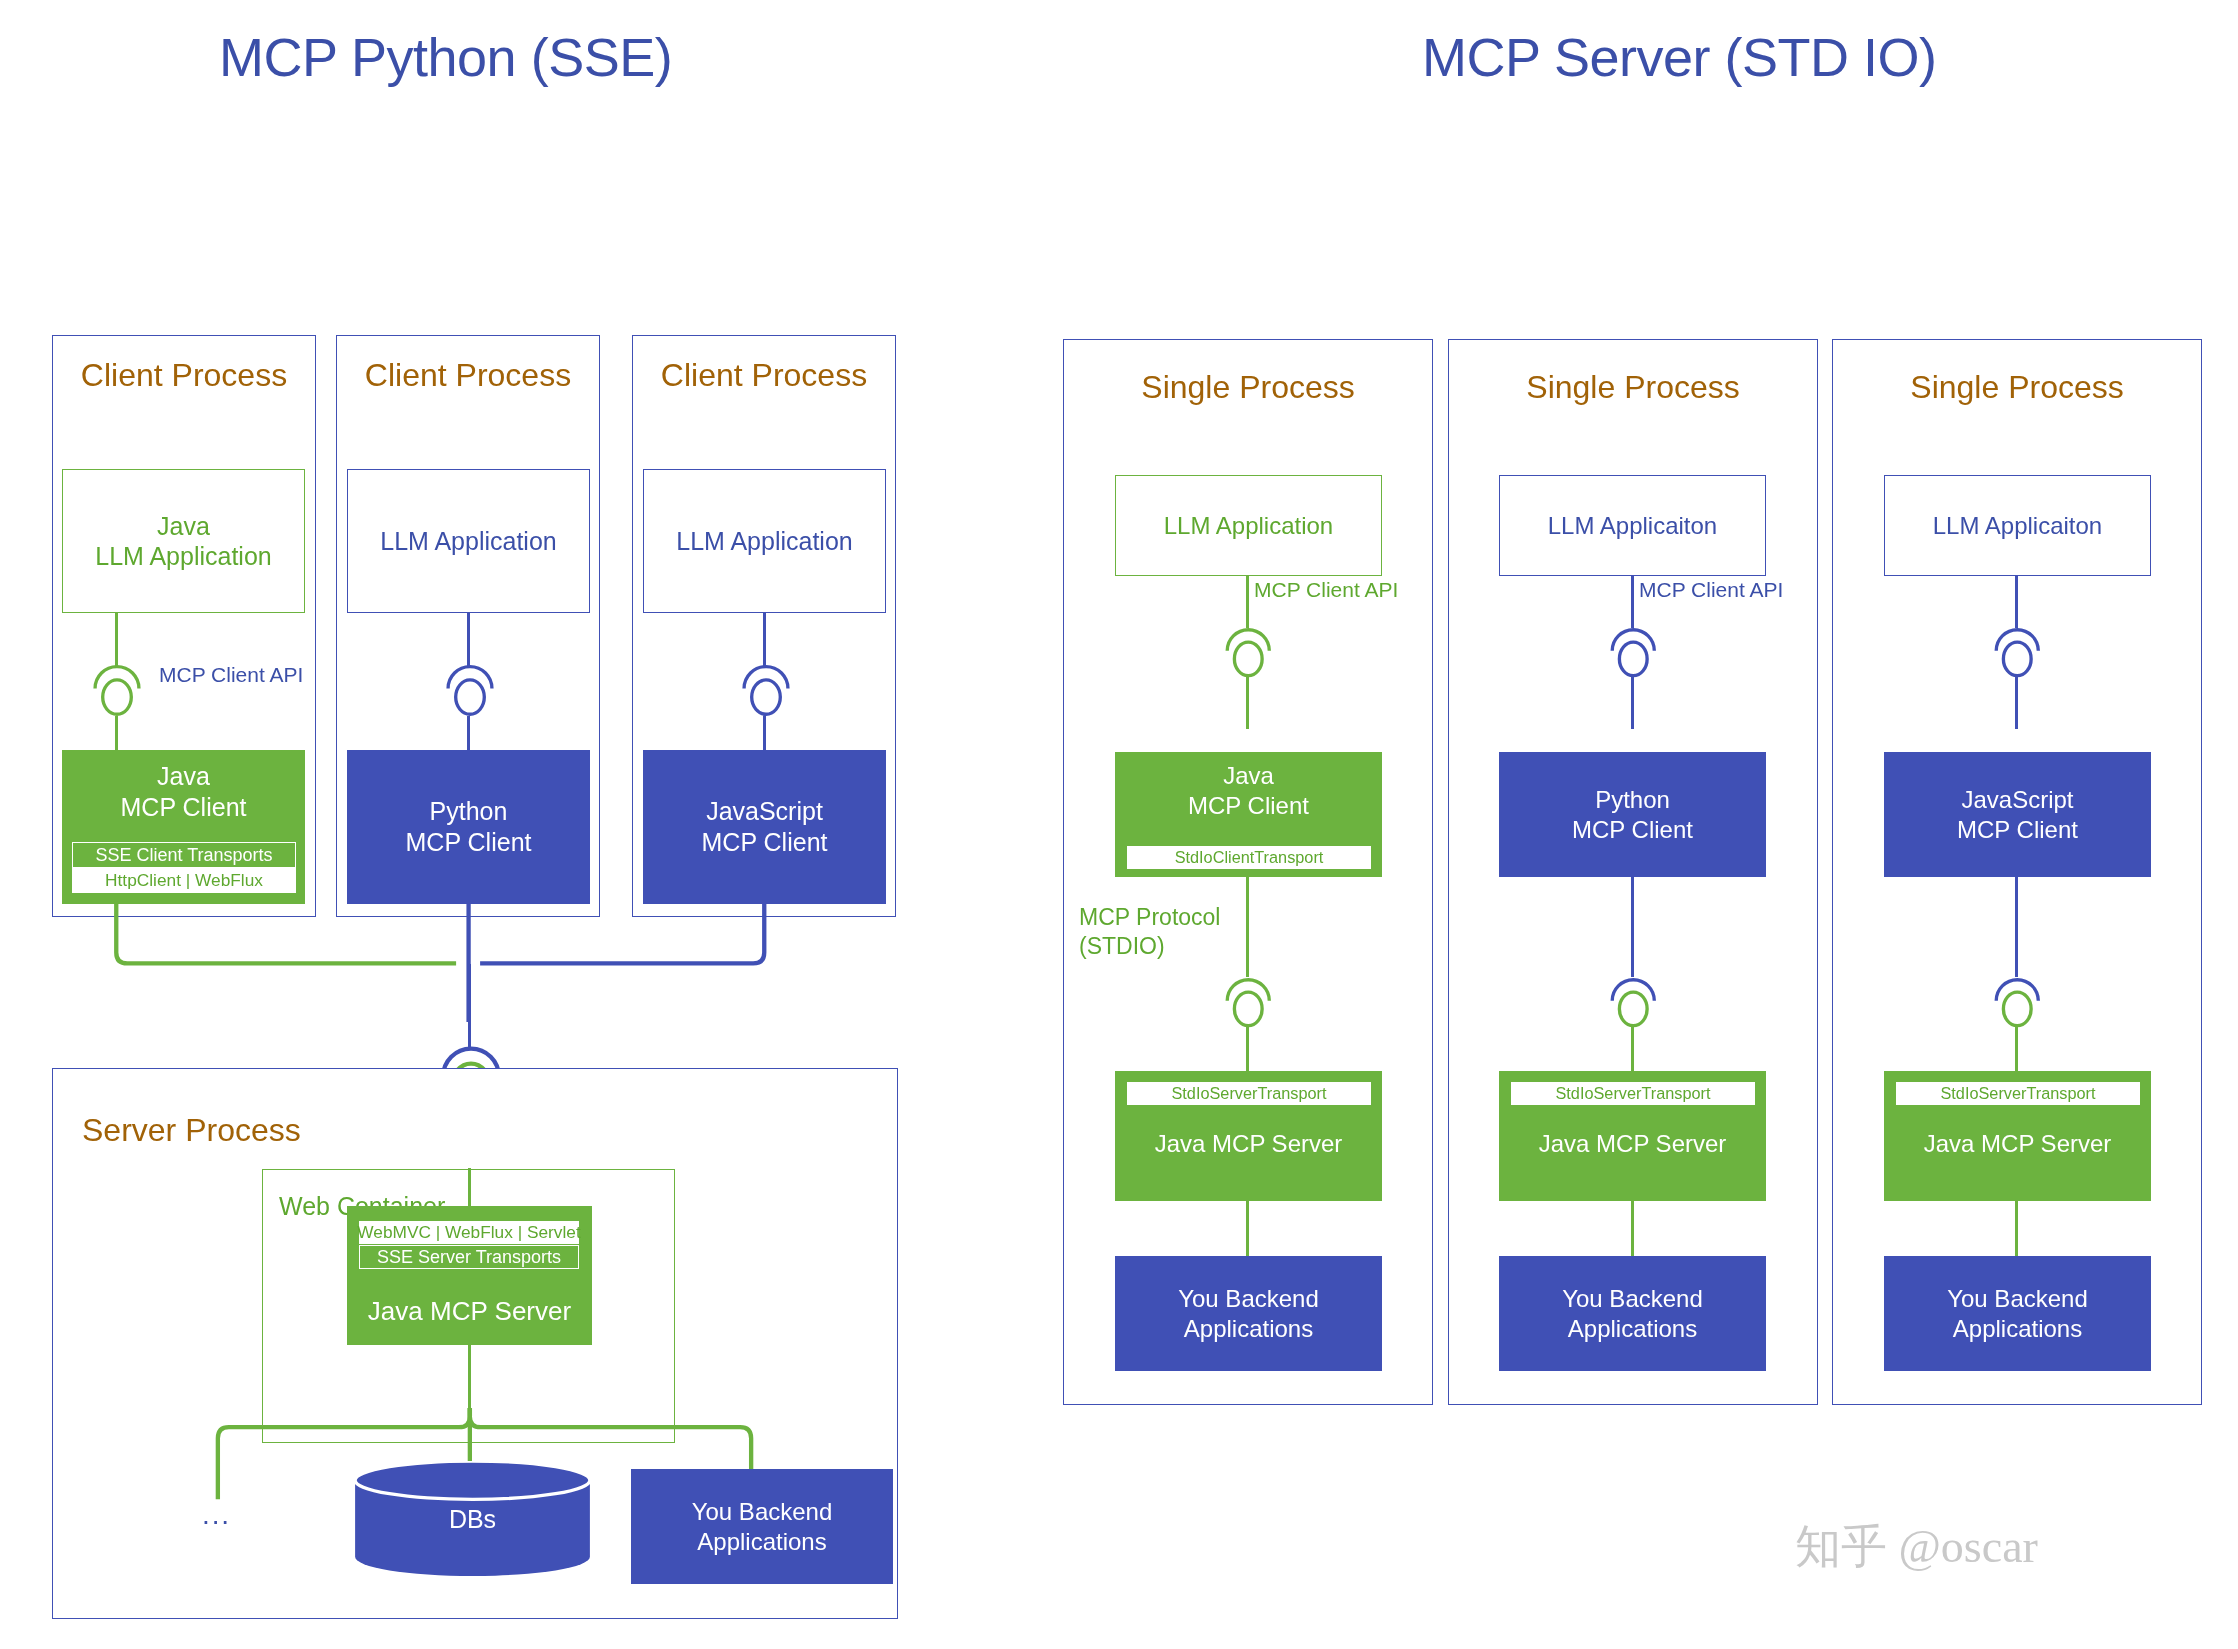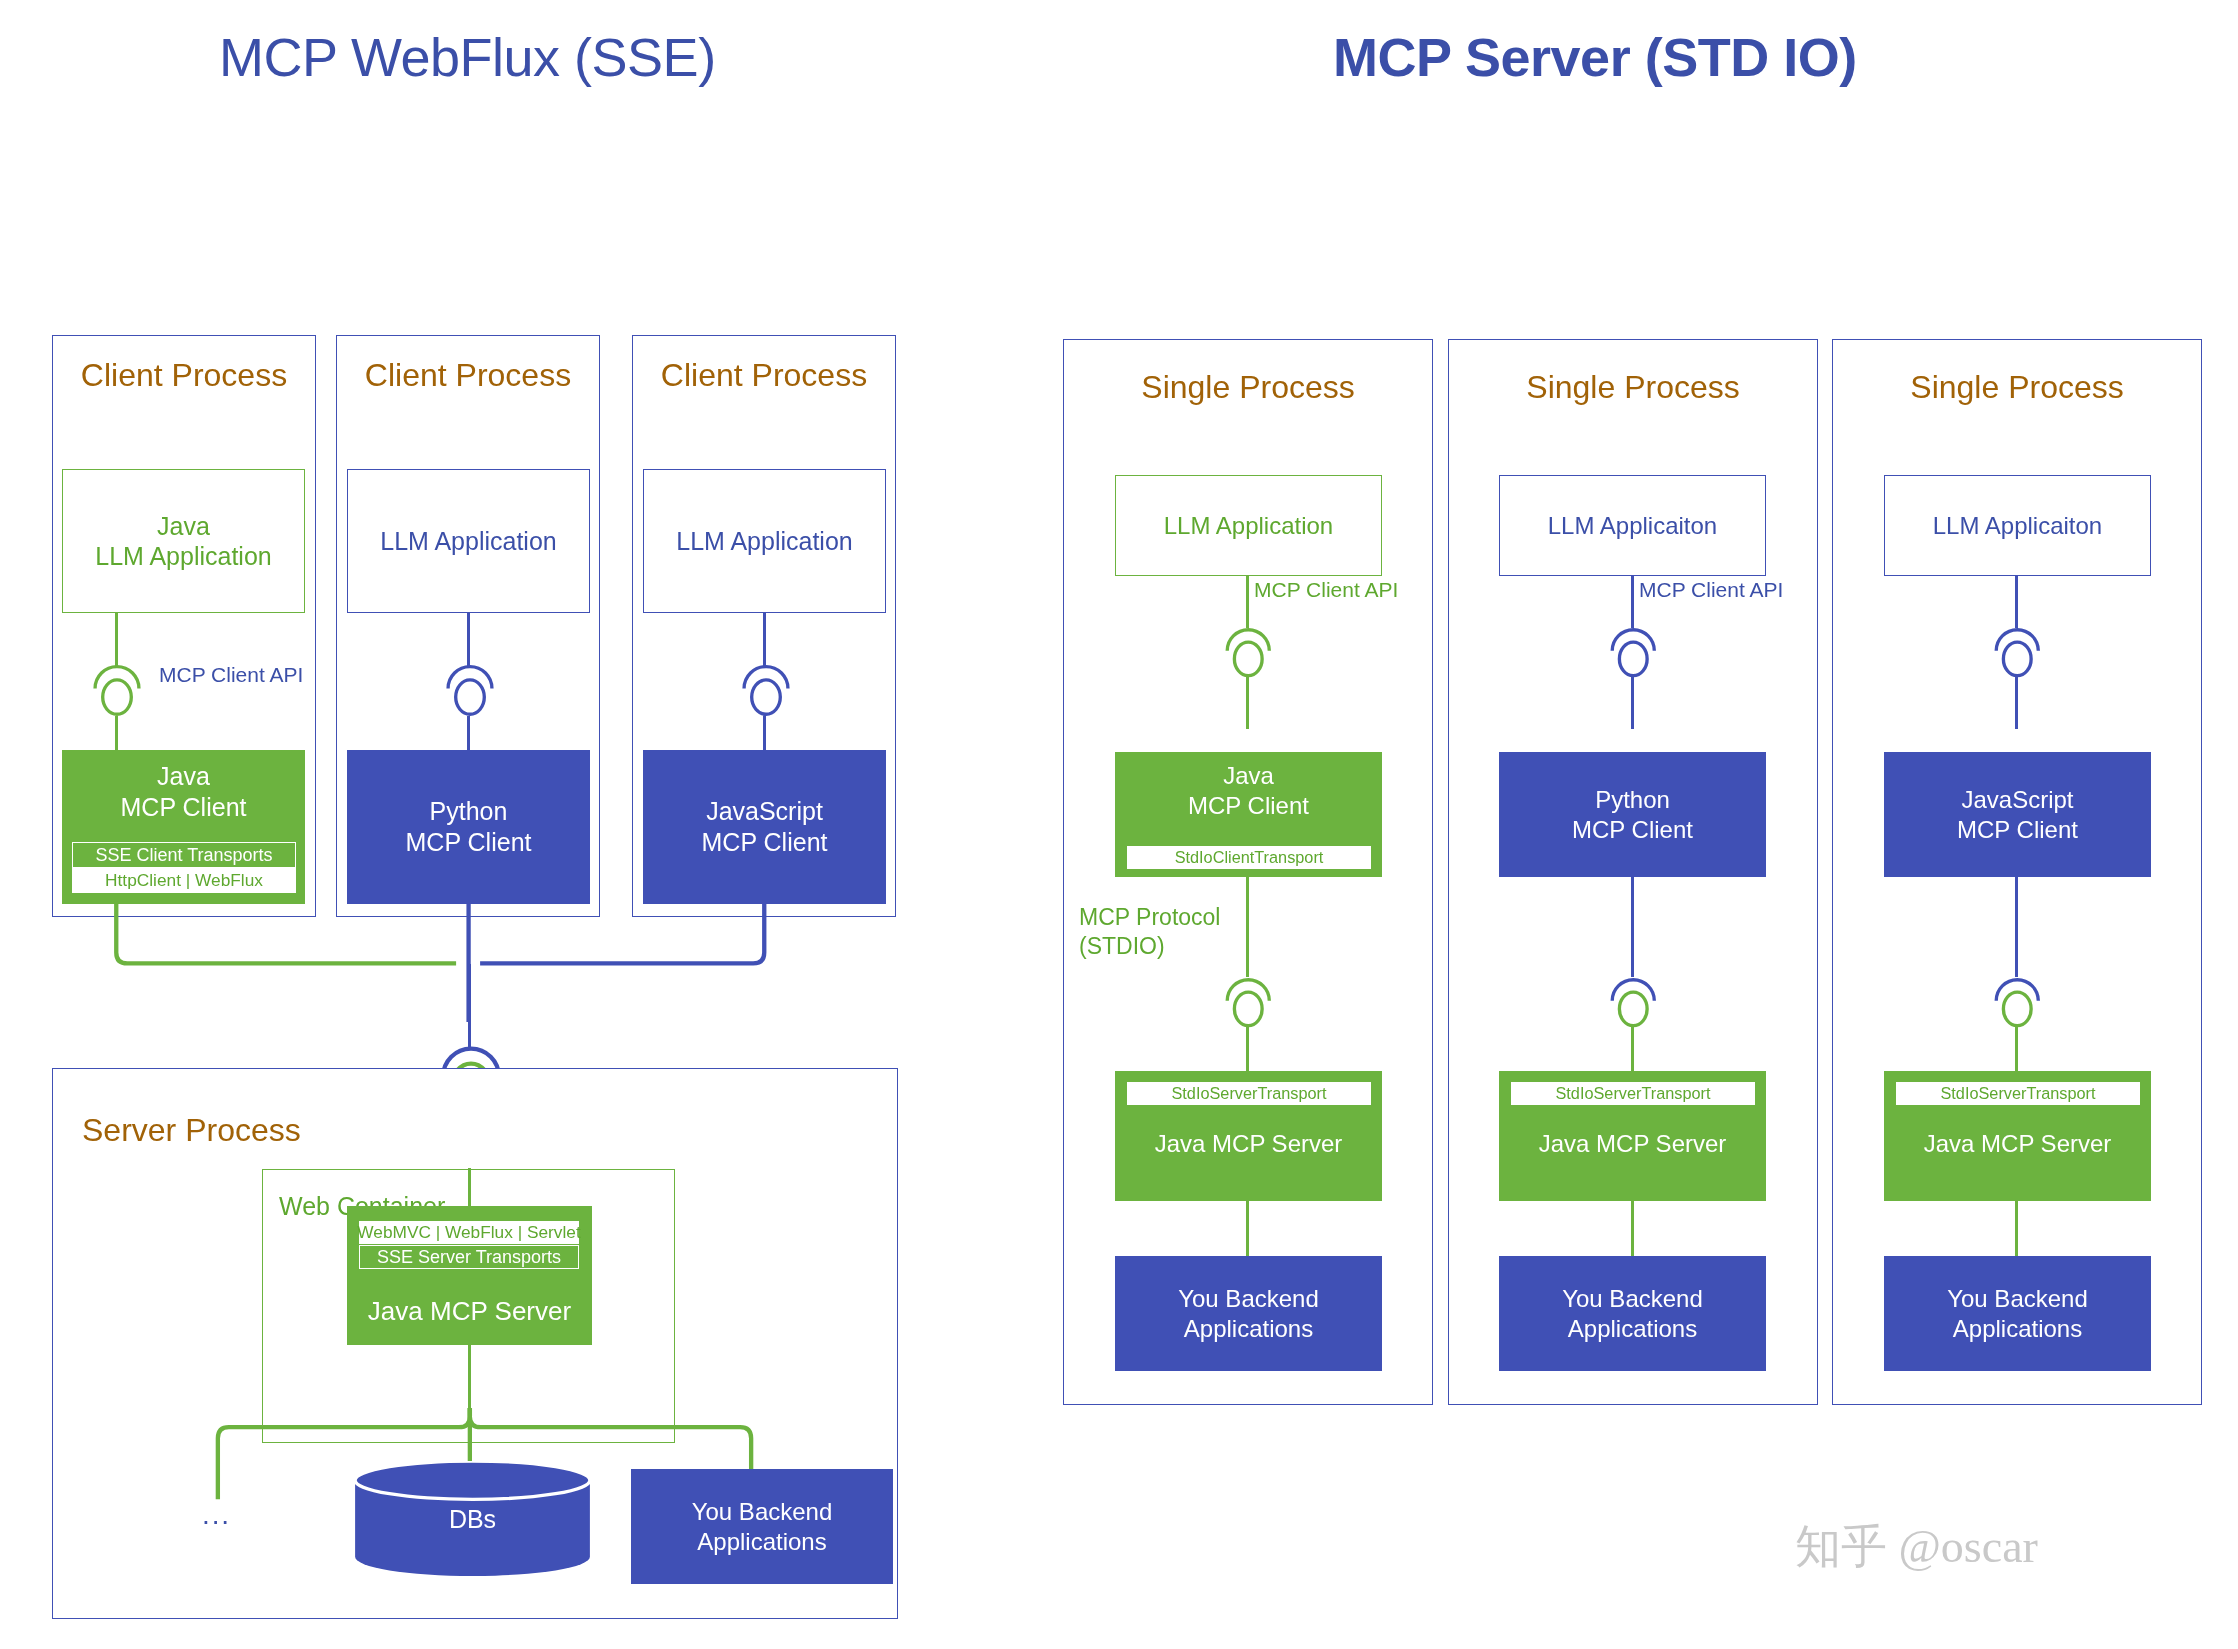--- a/index.html
+++ b/index.html
@@ -80,23 +80,23 @@
     position:absolute;color:#c9c9c9;font-size:46px;white-space:nowrap;
     font-family:"Liberation Serif", serif;
     text-align:right;
   }
 </style>
 </head>
 <body>
 
 <div class="canvas">
 
-  <div class="diagram-title" style="left:219px;top:26.4px;">MCP WebFlux (SSE)</div>
-
-  <div class="diagram-title" style="left:1333px;top:26.4px;font-weight:bold;">MCP Server (STD IO)</div>
+  <div class="diagram-title" style="left:219px;top:26.4px;">MCP Python (SSE)</div>
+
+  <div class="diagram-title" style="left:1422px;top:26.4px;">MCP Server (STD IO)</div>
 
   <div class="process-frame" style="left:52px;top:335px;width:264px;height:582px;"></div>
   <div class="process-label" style="left:52px;top:357px;width:264px;">Client Process</div>
 
   <div class="outline-box green" style="left:62px;top:469px;width:243px;height:144px;font-size:25px;">
     <span style="white-space:pre-line;">Java
 LLM Application</span>
   </div>
 
   <div class="vline green" style="left:115px;top:613px;width:2.9px;height:55px;"></div>

